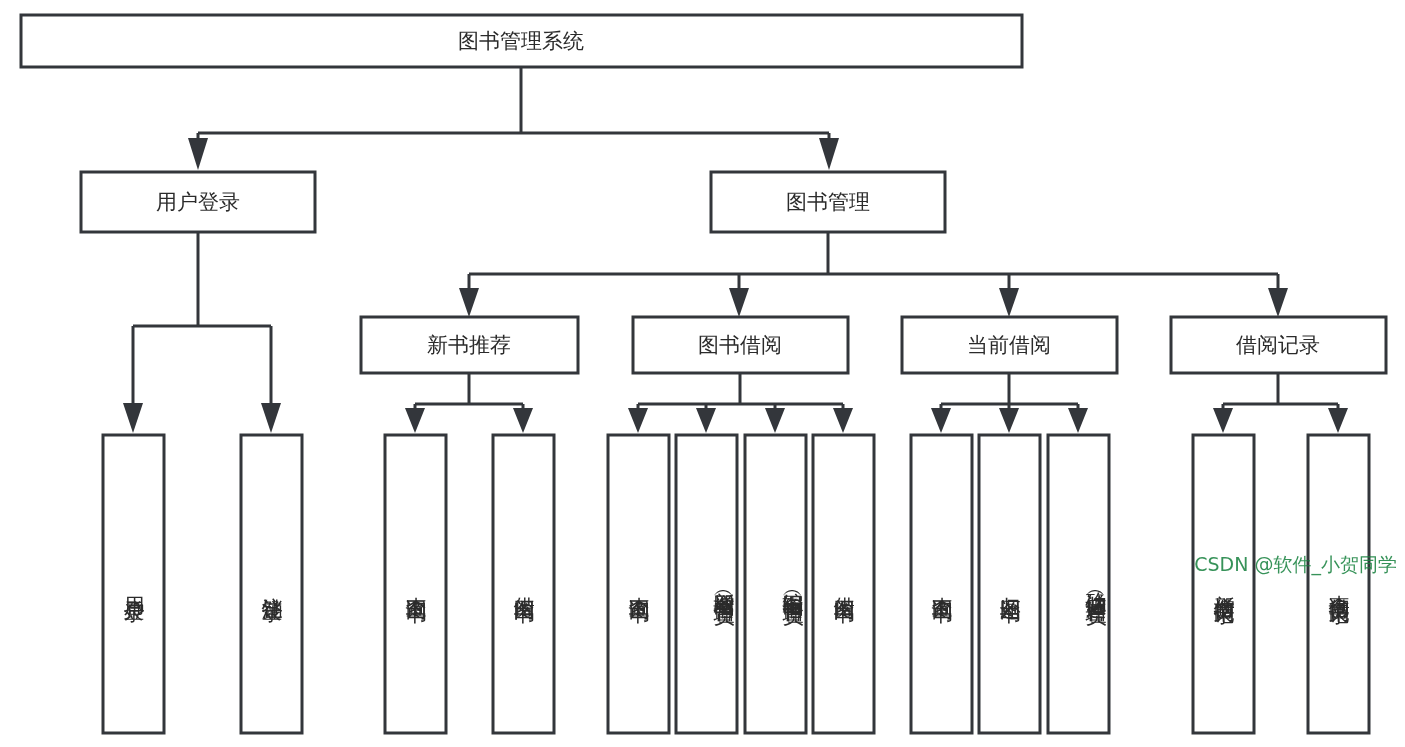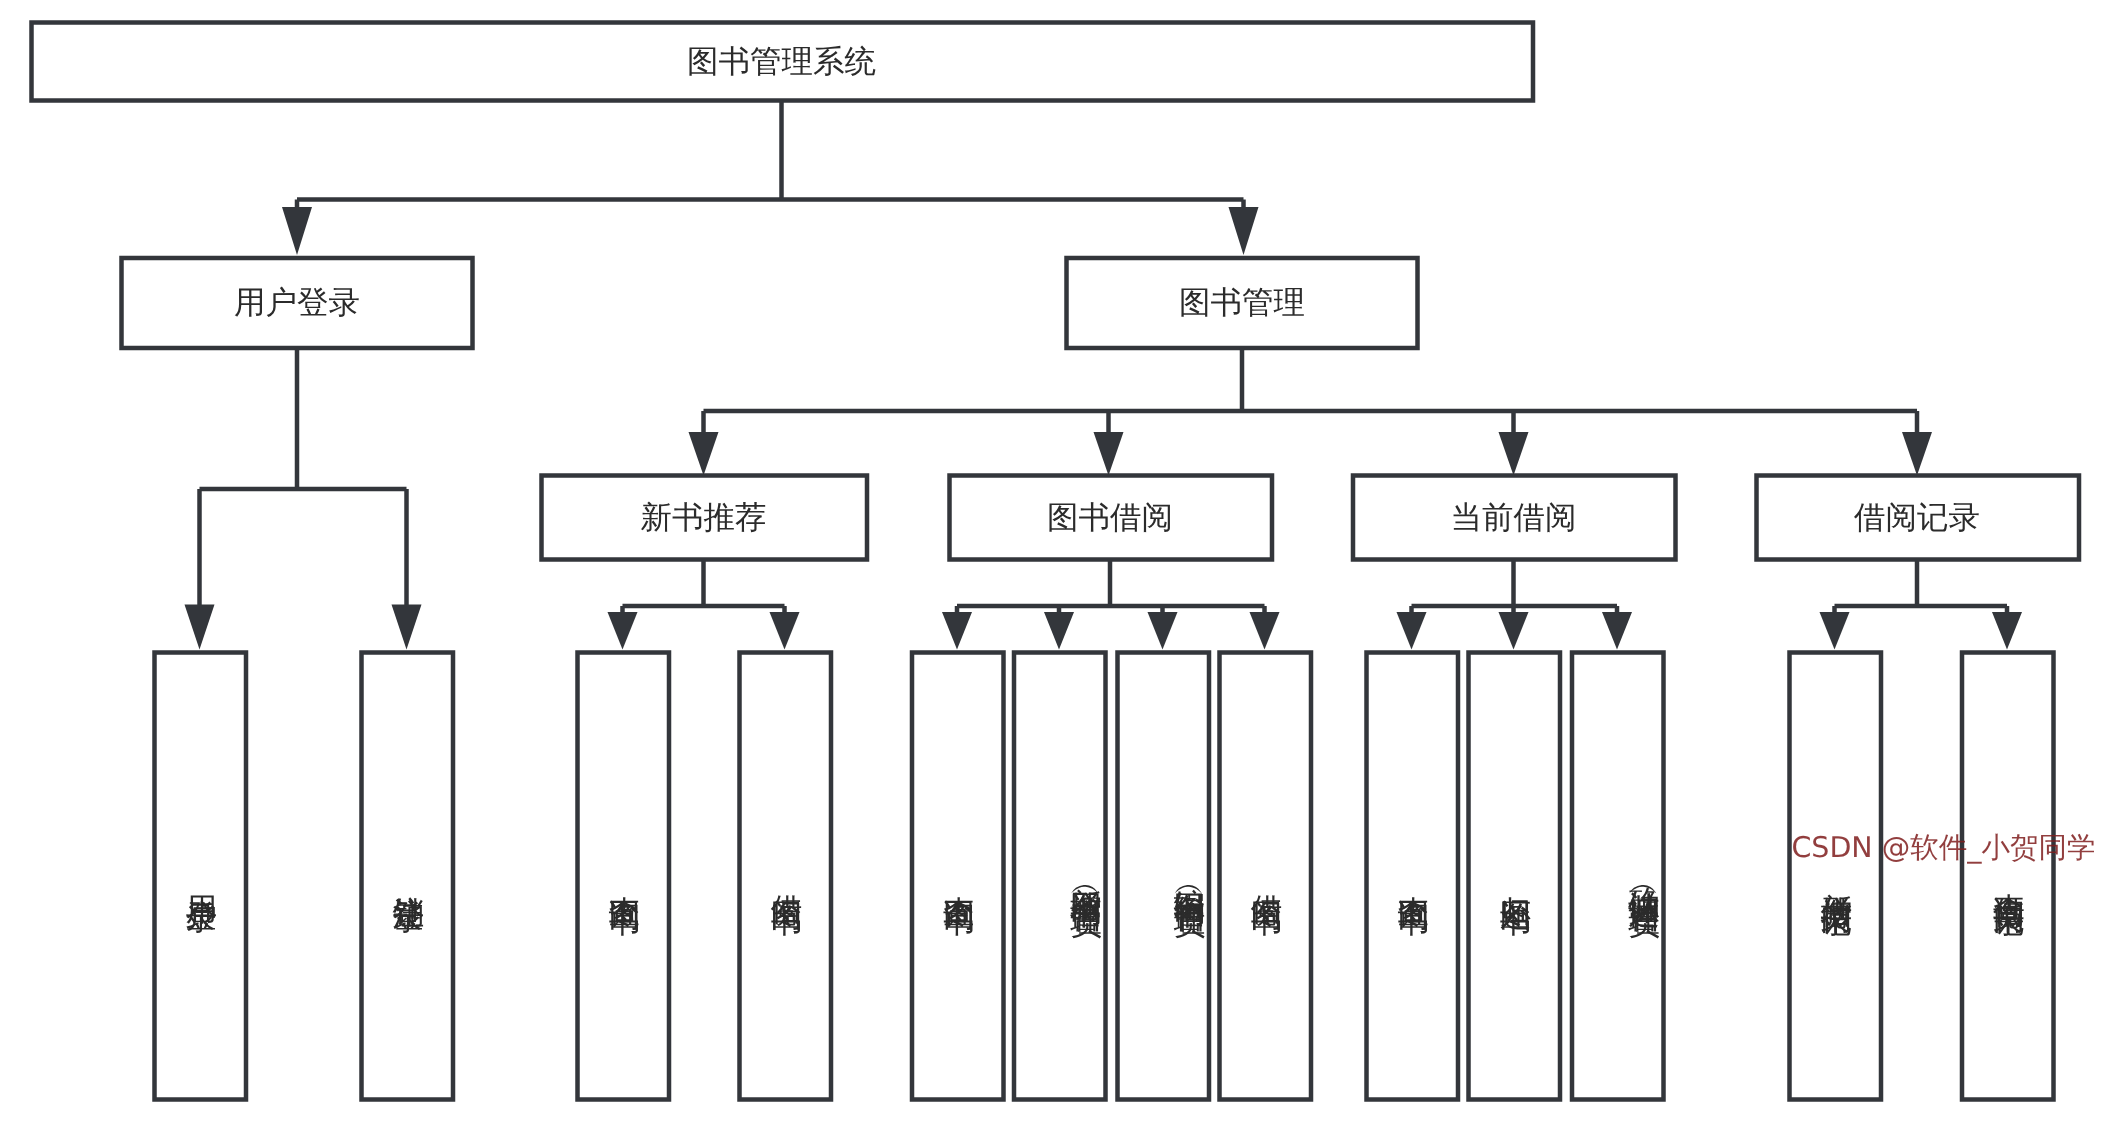--- a/index.html
+++ b/index.html
@@ -65,21 +65,21 @@
     text-align: center;
     white-space: nowrap;
     pointer-events: none;
   }
   .watermark {
     position: absolute;
     right: 8px;
     bottom: 4px;
     font-family: "DejaVu Sans", "Liberation Sans", sans-serif;
     font-size: 19px;
-    color: #7f1d1d;
+    color: #15803d;
     opacity: 0.85;
     white-space: nowrap;
   }
 </style>
 </head>
 <body>
 
 <div id="diagram-root">
 
   <svg class="diagram-canvas" viewBox="0 0 1405 747">

